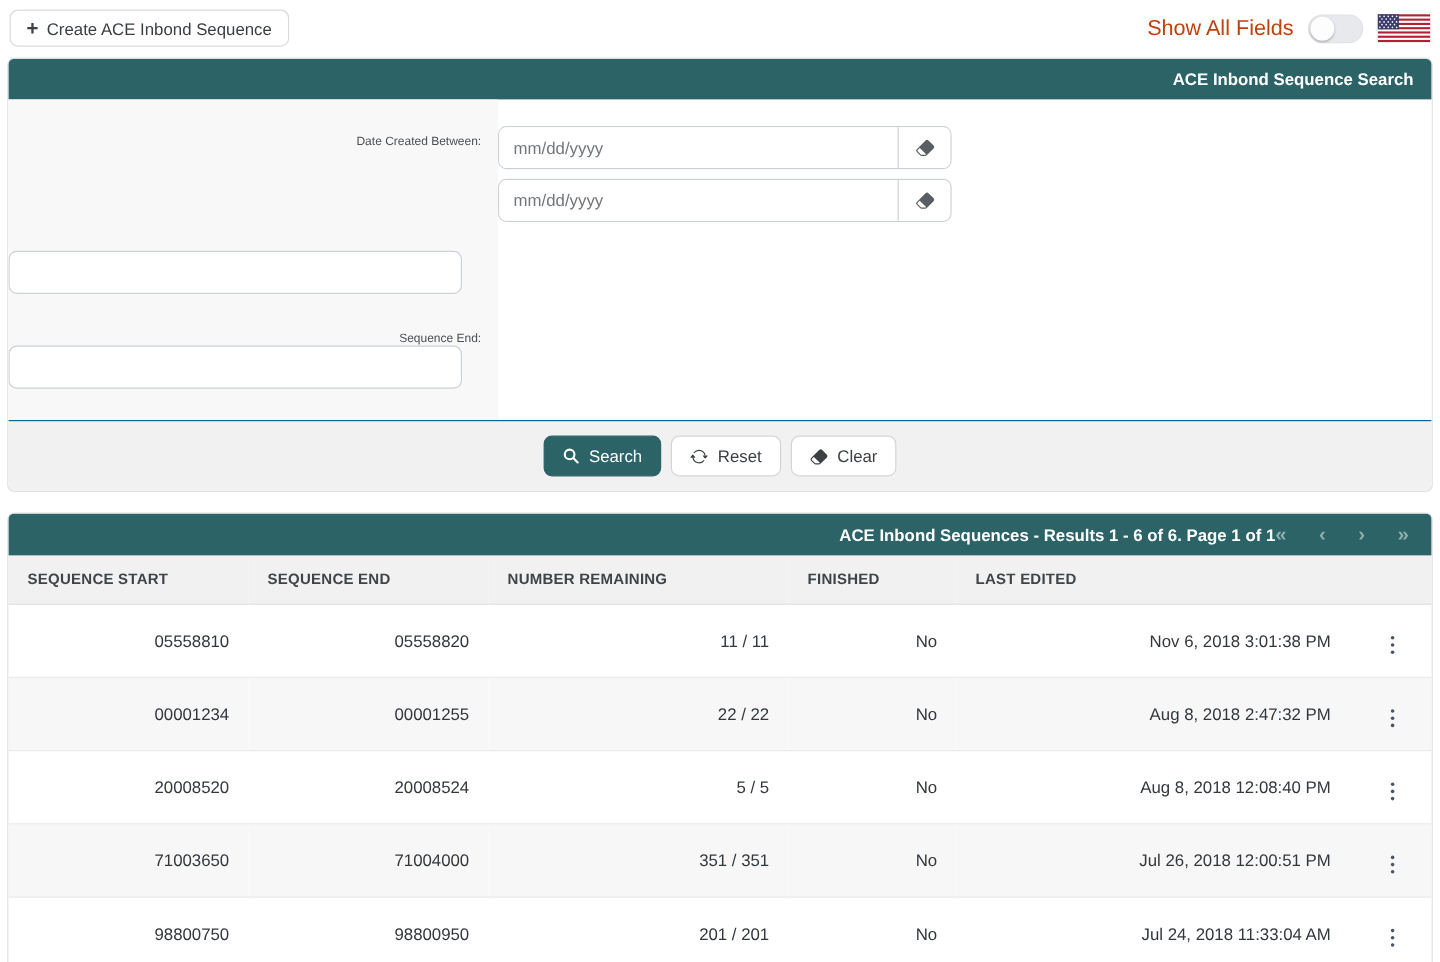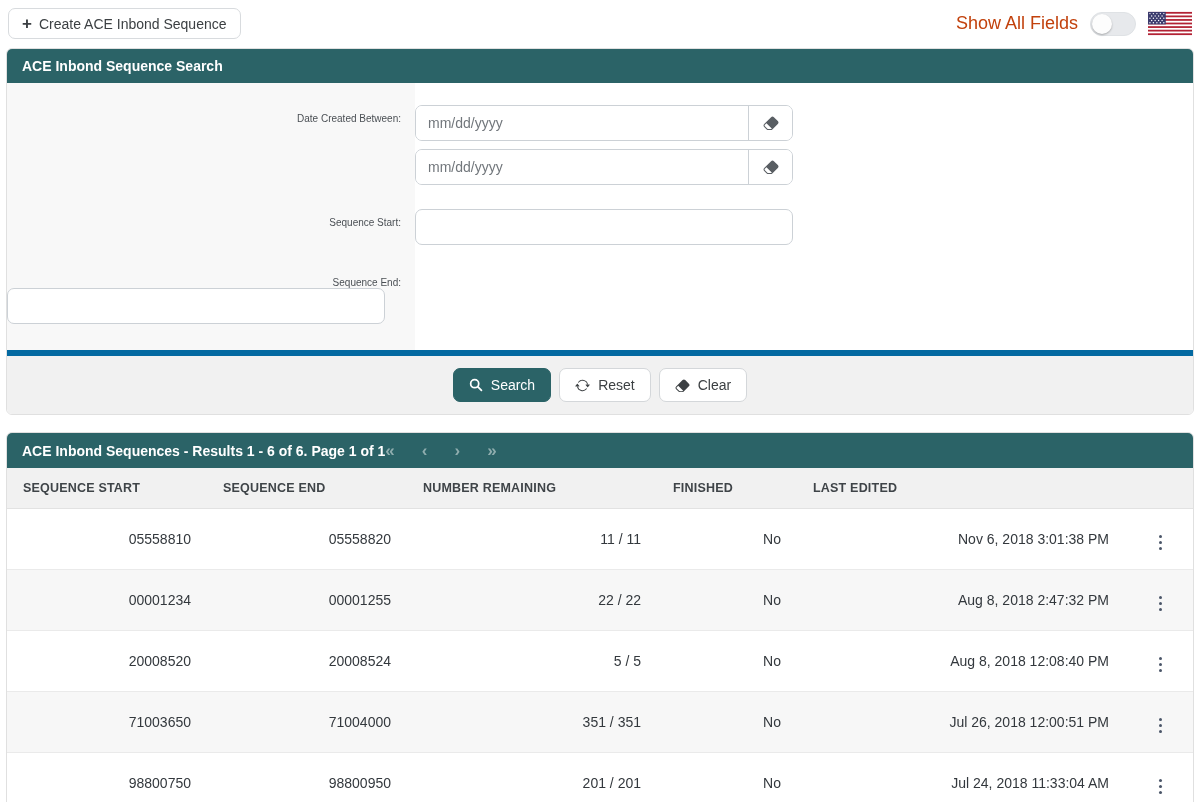--- a/index.html
+++ b/index.html
@@ -28,38 +28,38 @@
   .topbar-right{display:flex;align-items:center;gap:12px;}
   .show-fields-label{color:#c2410c;font-size:18px;}
   .toggle{width:46px;height:24px;background:#e7e9ec;border-radius:12px;position:relative;display:inline-block;cursor:pointer;border:1px solid #dfe2e5;}
   .toggle .knob{position:absolute;left:1px;top:1px;width:20px;height:20px;background:#fdfdfd;border-radius:50%;box-shadow:0 1px 2px rgba(0,0,0,.28);}
   .flag{display:inline-flex;line-height:0;cursor:pointer;}
 
   
   .panel{border:1px solid var(--border);border-radius:6px;overflow:hidden;background:#fff;}
   .panel-header{
     background:var(--accent);color:#fff;font-size:14px;font-weight:600;
-    padding:9px 15px;display:flex;justify-content:flex-start;align-items:center;
+    padding:9px 15px;display:flex;justify-content:flex-end;align-items:center;
   }
   .search-panel{margin-bottom:17px;}
 
   
   .form-body{position:relative;background:#fff;padding:22px 0 26px;}
   .form-body::before{content:"";position:absolute;left:0;top:0;bottom:0;width:408px;background:var(--label-gray);}
   .form-row{position:relative;display:flex;align-items:flex-start;margin-bottom:24px;}
   .form-row:last-child{margin-bottom:0;flex-direction:column;}
   .form-label{width:408px;text-align:right;padding-right:14px;padding-top:8px;color:#4a4f54;font-size:10px;flex:none;}
   .controls{width:378px;display:flex;flex-direction:column;gap:8px;}
   .input-group{display:flex;height:36px;border:1px solid #ccd1d6;border-radius:7px;background:#fff;overflow:hidden;}
   .input-group input{flex:1;border:none;outline:none;padding:0 12px;font-size:14px;color:#3c4043;font-family:inherit;min-width:0;background:#fff;}
   .input-group input::placeholder{color:#72777c;}
   .addon{width:44px;flex:none;border-left:1px solid #ccd1d6;display:flex;align-items:center;justify-content:center;background:#fff;cursor:pointer;}
   .text-input{height:36px;width:378px;border:1px solid #ccd1d6;border-radius:7px;padding:0 12px;font-size:14px;color:#3c4043;outline:none;font-family:inherit;}
 
-  .panel-footer{background:var(--panel-gray);border-top:6px solid #0369a1;padding:12px;display:flex;justify-content:center;gap:8px;}
+  .panel-footer{background:var(--panel-gray);border-top:1px solid #0369a1;padding:12px;display:flex;justify-content:center;gap:8px;}
   .btn{display:inline-flex;align-items:center;gap:8px;border-radius:7px;padding:8px 15px;font-size:14px;cursor:pointer;font-family:inherit;border:1px solid transparent;}
   .btn-teal{background:var(--accent);color:#fff;border-color:var(--accent);}
   .btn-outline{background:#fff;color:#3c4043;border-color:#d4d7da;}
 
   
   .header-pagination{display:flex;gap:27px;align-items:center;padding-right:4px;}
   .header-pagination .pg{color:#8fadae;font-size:17px;cursor:pointer;line-height:1;font-weight:bold;}
   table{width:100%;border-collapse:collapse;table-layout:fixed;}
   col.c1{width:200px;}col.c2{width:200px;}col.c3{width:250px;}col.c4{width:140px;}col.c5{width:328px;}col.c6{width:auto;}
   thead th{
@@ -151,21 +151,20 @@
             <span class="addon">
               <svg width="16" height="16" viewBox="0 0 16 16" fill="#595e63">
                 <path d="M8.086 2.207a2 2 0 0 1 2.828 0l3.879 3.879a2 2 0 0 1 0 2.828l-5.5 5.5A2 2 0 0 1 7.879 15H5.12a2 2 0 0 1-1.414-.586l-2.5-2.5a2 2 0 0 1 0-2.828l6.879-6.879zm.66 11.34L3.453 8.254 1.914 9.793a1 1 0 0 0 0 1.414l2.5 2.5a1 1 0 0 0 .707.293H7.88a1 1 0 0 0 .707-.293l.16-.16z"></path>
               </svg>
             </span>
           </div>
         </div>
       </div>
 
       <div class="form-row">
-        <span class="form-label">Sequence Start:</span>
         <input type="text" class="text-input" value="" style="">
       </div>
 
       <div class="form-row">
         <span class="form-label">Sequence End:</span>
         <input type="text" class="text-input" value="" style="">
       </div>
     </div>
 
     <div class="panel-footer">

